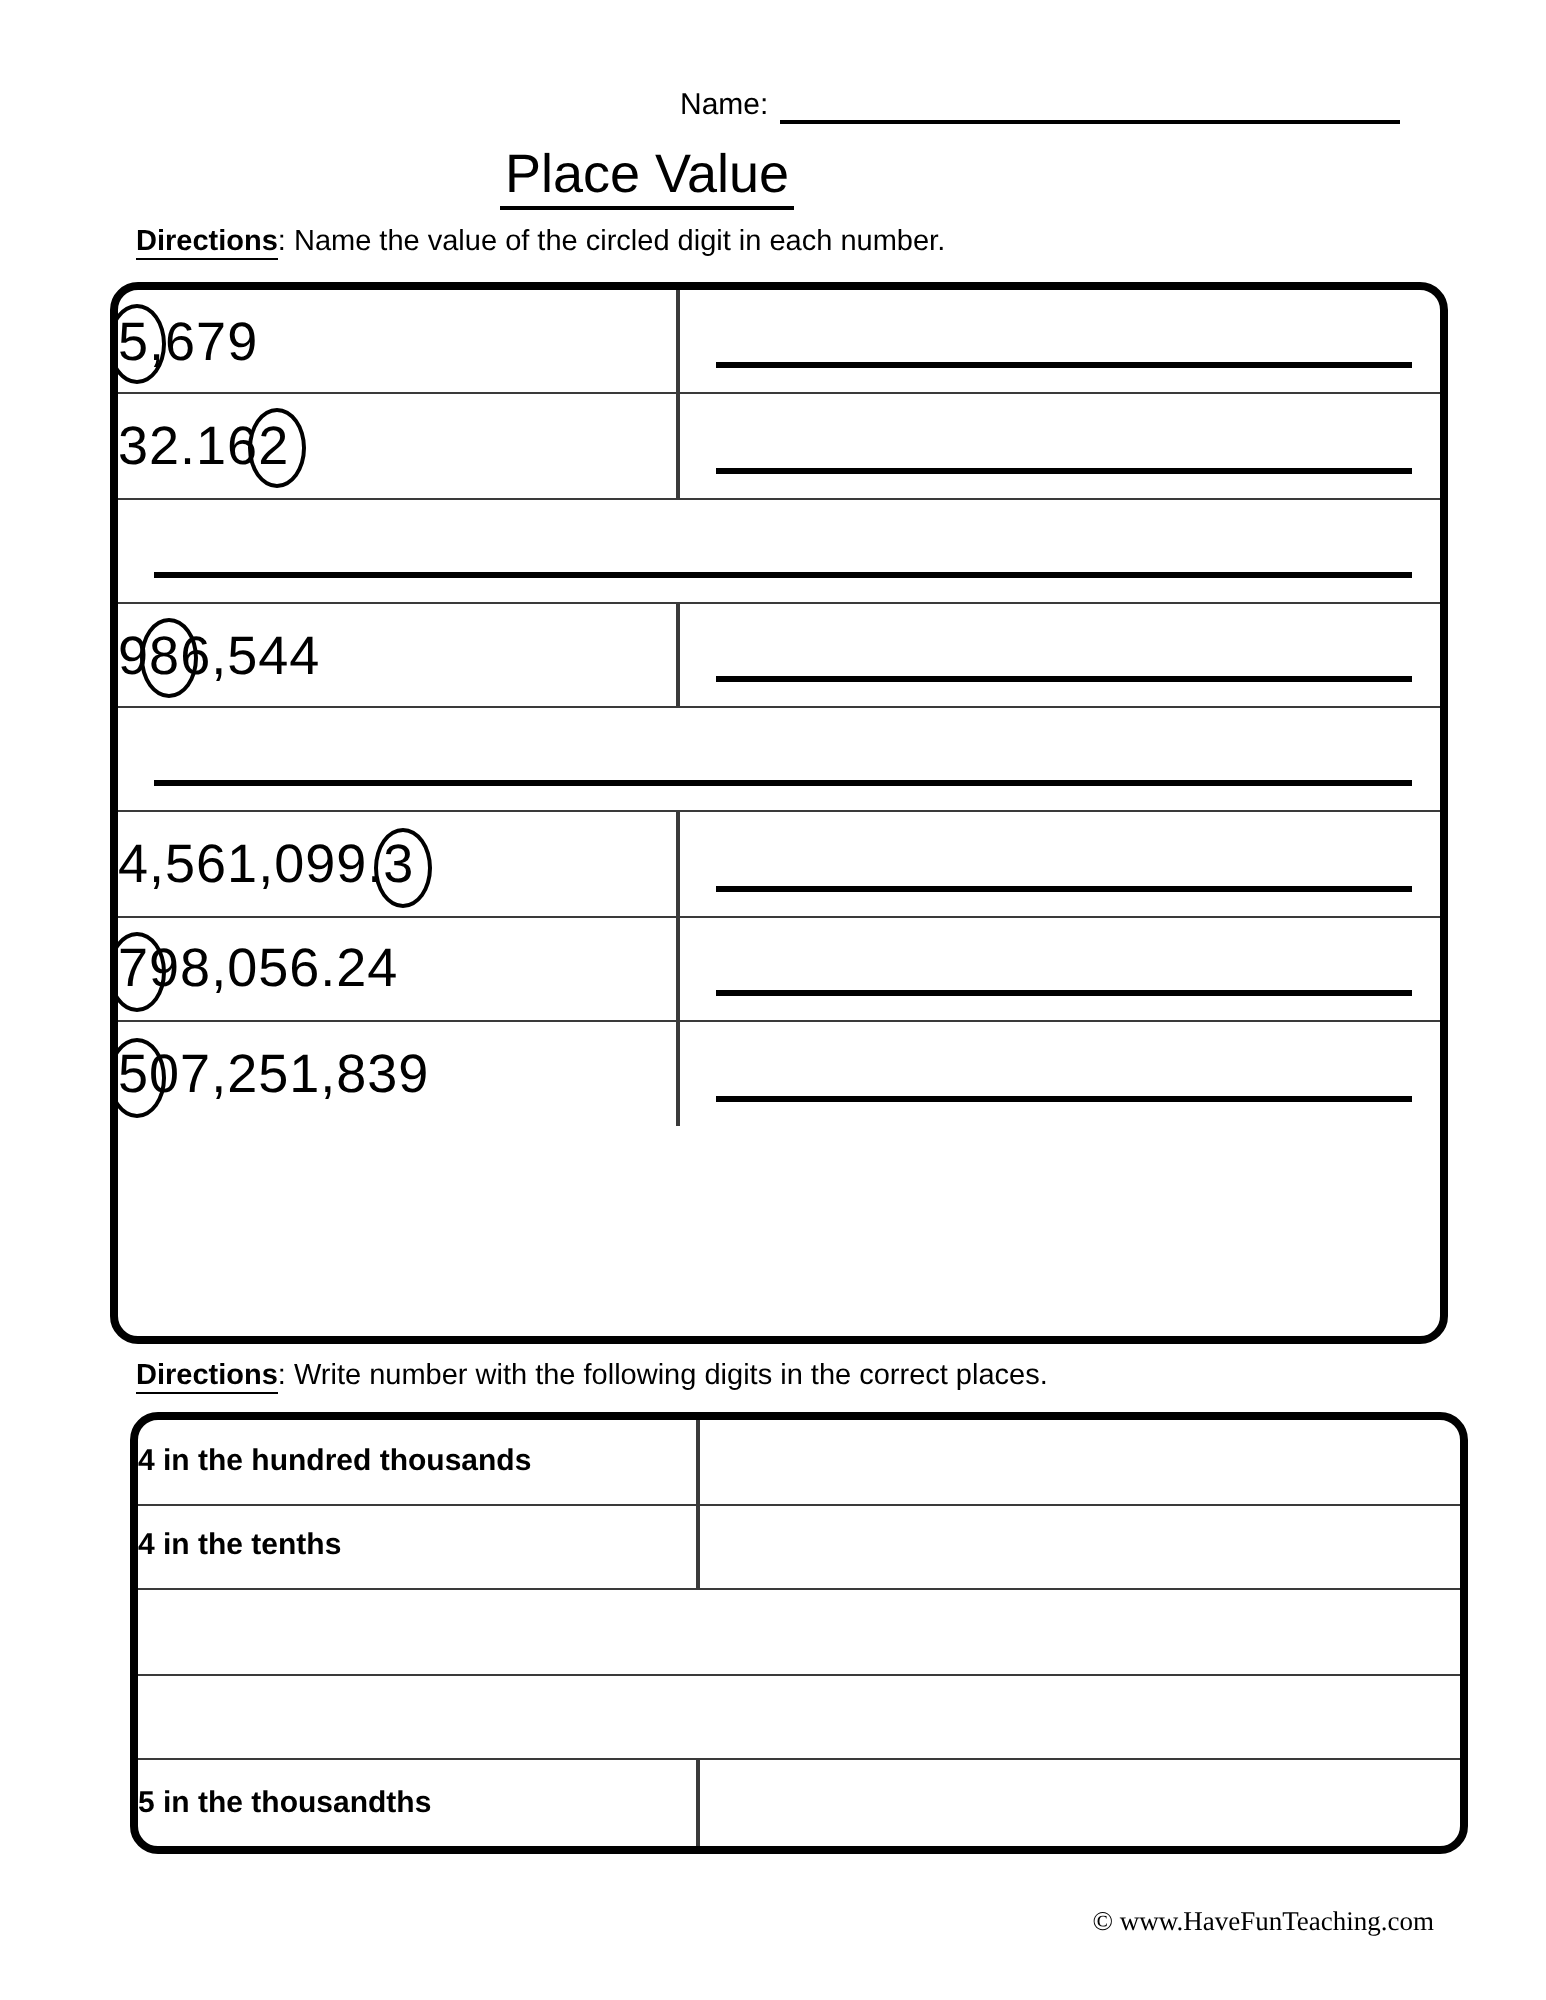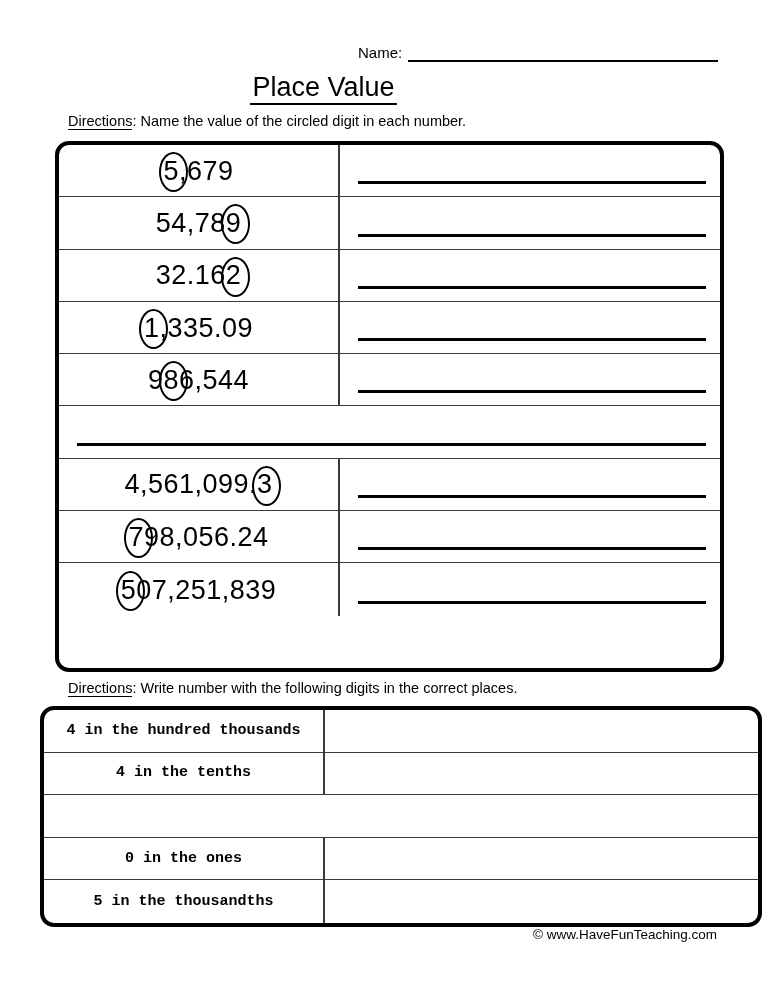--- a/index.html
+++ b/index.html
@@ -12,21 +12,21 @@
     height: 1000px;
     position: relative;
     font-family: "Liberation Sans", sans-serif;
     color: #000000;
     overflow: hidden;
   }
 
   
   .name-row {
     position: absolute;
-    left: 358px;
+    left: 340px;
     top: 44px;
     width: 360px;
     display: flex;
     align-items: flex-end;
   }
   .name-label {
     font-size: 15px;
     line-height: 18px;
     white-space: nowrap;
     padding-right: 6px;
@@ -52,21 +52,21 @@
     padding: 0 2px 1px 2px;
   }
 
   .directions {
     position: absolute;
     font-size: 14.5px;
     line-height: 18px;
     white-space: nowrap;
   }
   .directions b {
-    font-weight: normal;
+    font-weight: bold;
     border-bottom: 1.5px solid #000;
   }
   #directions-1 { left: 68px; top: 112px; }
   #directions-2 { left: 68px; top: 679px; }
 
   
   .sheet-box {
     position: absolute;
     box-sizing: border-box;
     border: 4px solid #000;
@@ -74,45 +74,44 @@
     background: #fff;
     overflow: hidden;
   }
   #circled-table {
     left: 55px;
     top: 141px;
     width: 669px;
     height: 531px;
   }
   #places-table {
-    left: 40px;
+    left: 65px;
     top: 706px;
-    width: 722px;
+    width: 669px;
     height: 221px;
-    font-family: Liberation Mono, monospace;
   }
 
   .tbl-row {
     display: flex;
     box-sizing: border-box;
     border-bottom: 1.5px solid #3a3a3a;
     width: 100%;
   }
   .tbl-row:last-child { border-bottom: none; }
 
   #circled-table .tbl-row { height: 52.3px; }
   #places-table  .tbl-row { height: 42.6px; }
 
   .cell-left {
     box-sizing: border-box;
     width: 281px;
     border-right: 2px solid #3a3a3a;
     display: flex;
     align-items: center;
-    justify-content: center;
+    justify-content: flex-start;
     position: relative;
   }
   .cell-right {
     box-sizing: border-box;
     flex: 1 1 auto;
     position: relative;
     display: flex;
     align-items: flex-end;
     justify-content: center;
   }
@@ -158,24 +157,25 @@
   .prompt {
     font-size: 15px;
     line-height: 18px;
     font-weight: bold;
     white-space: nowrap;
   }
 
   .footer {
     position: absolute;
     right: 56px;
-    top: 926px;
+    top: 952px;
     font-size: 13.5px;
     line-height: 17px;
     white-space: nowrap;
+    font-family: Liberation Serif, serif;
   }
 </style>
 </head>
 <body>
 
 <div class="name-row">
   <span class="name-label">Name:</span>
   <span class="name-line"></span>
 </div>
 
@@ -191,38 +191,27 @@
     <div class="tbl-row">
       <div class="cell-left">
         <div class="numtext"><span></span><span class="circled">5</span><span>,679</span></div>
       </div>
       <div class="cell-right">
         <div class="answer-line"></div>
       </div>
     </div>
     <div class="tbl-row">
       <div class="cell-left">
-        <div class="numtext"><span>54,78</span><span class="circled">9</span><span></span></div>
-      </div>
-      <div class="cell-right">
-        <div class="answer-line"></div>
-      </div>
-    </div>
-    <div class="tbl-row">
-      <div class="cell-left">
         <div class="numtext"><span>32.16</span><span class="circled">2</span><span></span></div>
       </div>
       <div class="cell-right">
         <div class="answer-line"></div>
       </div>
     </div>
     <div class="tbl-row">
-      <div class="cell-left">
-        <div class="numtext"><span></span><span class="circled">1</span><span>,335.09</span></div>
-      </div>
       <div class="cell-right">
         <div class="answer-line"></div>
       </div>
     </div>
     <div class="tbl-row">
       <div class="cell-left">
         <div class="numtext"><span>9</span><span class="circled">8</span><span>6,544</span></div>
       </div>
       <div class="cell-right">
         <div class="answer-line"></div>
@@ -273,23 +262,20 @@
     <div class="tbl-row">
       <div class="cell-left">
         <div class="prompt">4 in the tenths</div>
       </div>
       <div class="cell-right"></div>
     </div>
     <div class="tbl-row">
       <div class="cell-right"></div>
     </div>
     <div class="tbl-row">
-      <div class="cell-left">
-        <div class="prompt">0 in the ones</div>
-      </div>
       <div class="cell-right"></div>
     </div>
     <div class="tbl-row">
       <div class="cell-left">
         <div class="prompt">5 in the thousandths</div>
       </div>
       <div class="cell-right"></div>
     </div>
   </div>
 

